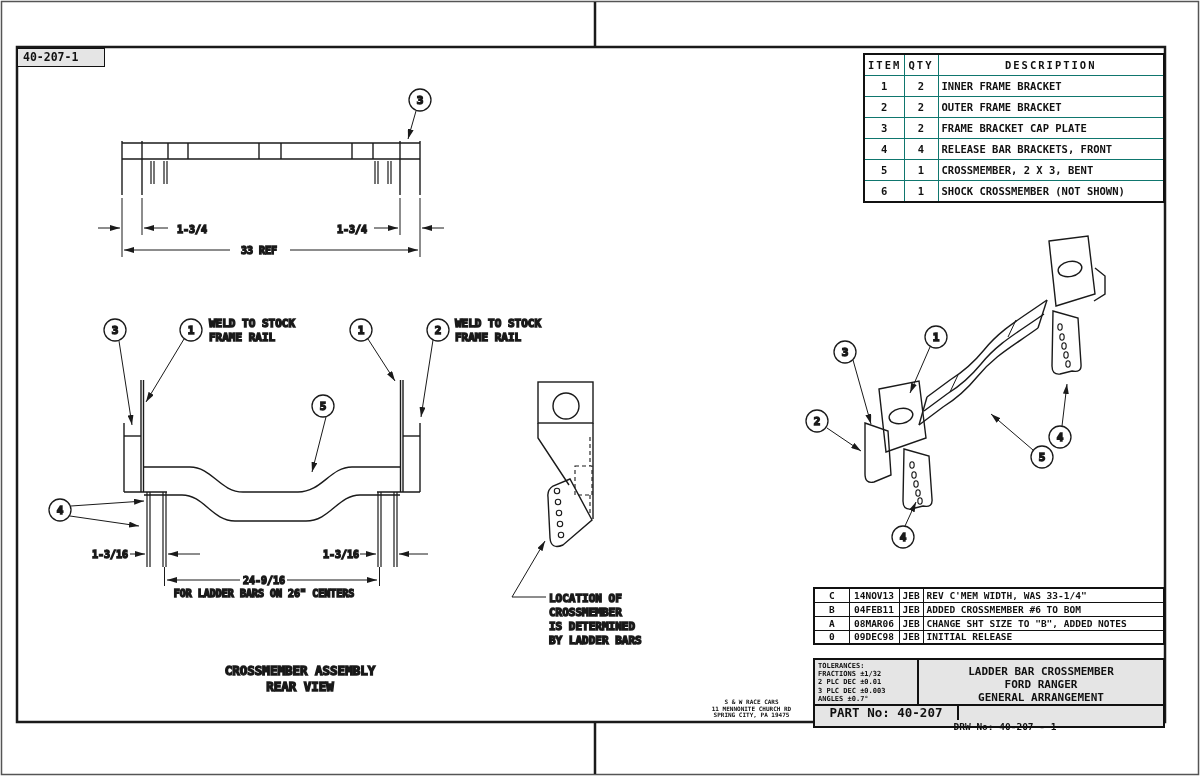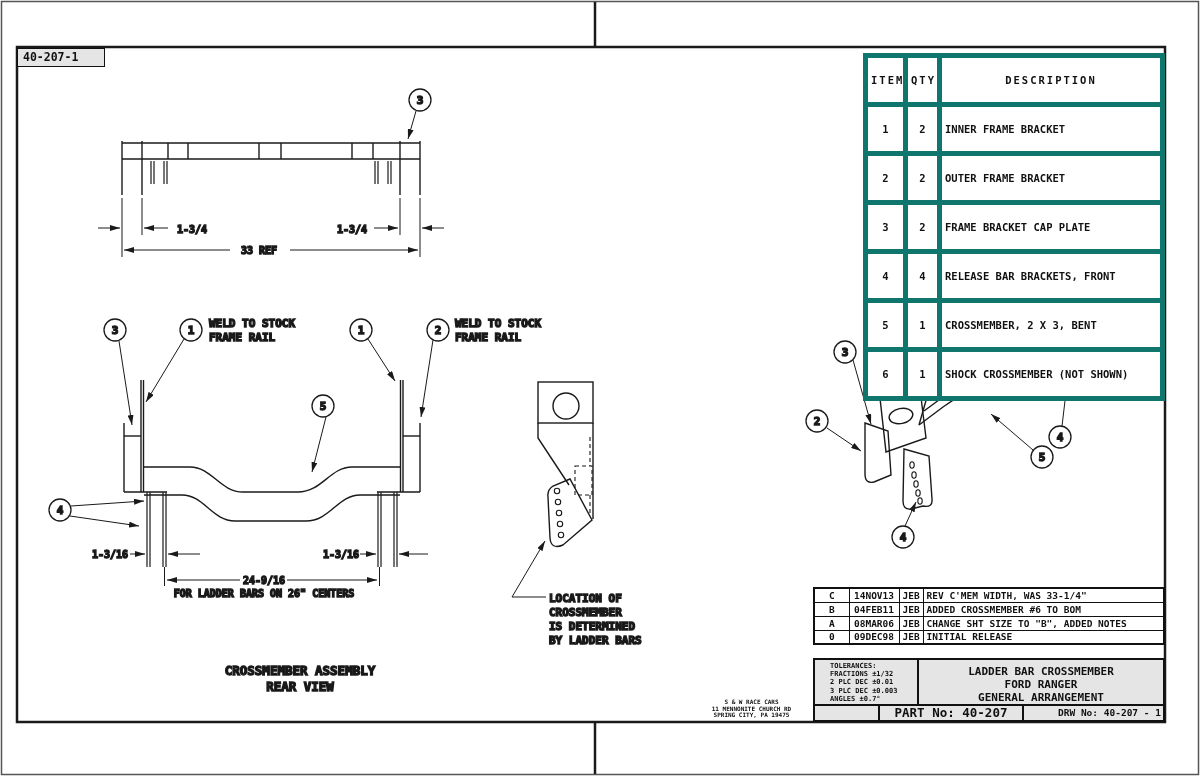--- a/index.html
+++ b/index.html
@@ -8,35 +8,35 @@
   #linework{position:absolute;left:0;top:0;z-index:1;}
   svg text{font-family:"DejaVu Sans Mono","Liberation Mono",monospace;font-weight:bold;fill:#111;}
   svg .dim{font-size:10px;text-anchor:middle;}
   svg .note{font-size:11px;}
   svg .cap{font-size:12.5px;text-anchor:middle;}
   svg .bt{font-size:11px;text-anchor:middle;}
   .blk{position:absolute;z-index:2;background:#e5e5e5;box-sizing:border-box;}
   table{border-collapse:collapse;table-layout:fixed;background:#fff;}
   #bom{left:863px;top:53px;}
   #bom table{width:302px;border:2px solid #111;}
-  #bom td,#bom th{border:5px solid #0f766e;height:18px;padding:16px 3px;box-sizing:border-box;
+  #bom td,#bom th{border:1px solid #0f766e;height:18px;padding:4px 3px;box-sizing:border-box;
     font:bold 10.5px "DejaVu Sans Mono",monospace;white-space:nowrap;overflow:hidden;}
   #bom th{text-align:center;letter-spacing:2px;}
   .ctr{text-align:center;}
   #rev{left:813px;top:587px;}
   #rev table{width:352px;border:2px solid #111;}
   #rev td,#rev th{border:1px solid #111;height:14px;padding:0 3px;box-sizing:border-box;
     font:bold 9.5px "DejaVu Sans Mono",monospace;white-space:nowrap;overflow:hidden;}
   #rev th{text-align:center;letter-spacing:1px;}
   #main-block{left:813px;top:658px;width:352px;height:48px;border:2px solid #111;display:flex;}
   #tol-cell{width:104px;border-right:2px solid #111;box-sizing:border-box;padding:2px 3px;}
-  #tol-cell div{font:bold 7px "DejaVu Sans Mono",monospace;line-height:8.2px;white-space:nowrap;margin-left:12px;}
+  #tol-cell div{font:bold 7px "DejaVu Sans Mono",monospace;line-height:8.2px;white-space:nowrap;}
   #title-cell{flex:1;display:flex;flex-direction:column;justify-content:flex-end;align-items:center;}
   #title-cell div{font:bold 11px "DejaVu Sans Mono",monospace;line-height:13px;white-space:nowrap;}
-  #bottom-row{left:813px;top:704px;width:352px;height:18px;border:2px solid #111;display:flex;}
+  #bottom-row{left:813px;top:704px;width:352px;height:24px;border:2px solid #111;display:flex;flex-direction:column;}
   #bottom-row .c1{width:65px;border-right:2px solid #111;box-sizing:border-box;}
   #bottom-row .c2{width:144px;border-right:2px solid #111;box-sizing:border-box;
     font:bold 12.5px "DejaVu Sans Mono",monospace;line-height:14px;text-align:center;}
   #bottom-row .c3{flex:1;font:bold 9.5px "DejaVu Sans Mono",monospace;line-height:14px;text-align:center;margin-left:32px;}
   #company{left:695px;top:699px;width:113px;text-align:center;background:transparent;}
   #company div{font:bold 6px "DejaVu Sans Mono",monospace;line-height:6.6px;white-space:nowrap;}
   #dwgnum{left:17px;top:48px;width:88px;height:19px;border:1.5px solid #111;
     font:bold 11.5px "DejaVu Sans Mono",monospace;line-height:16px;padding-left:5px;}
 </style>
 </head>

